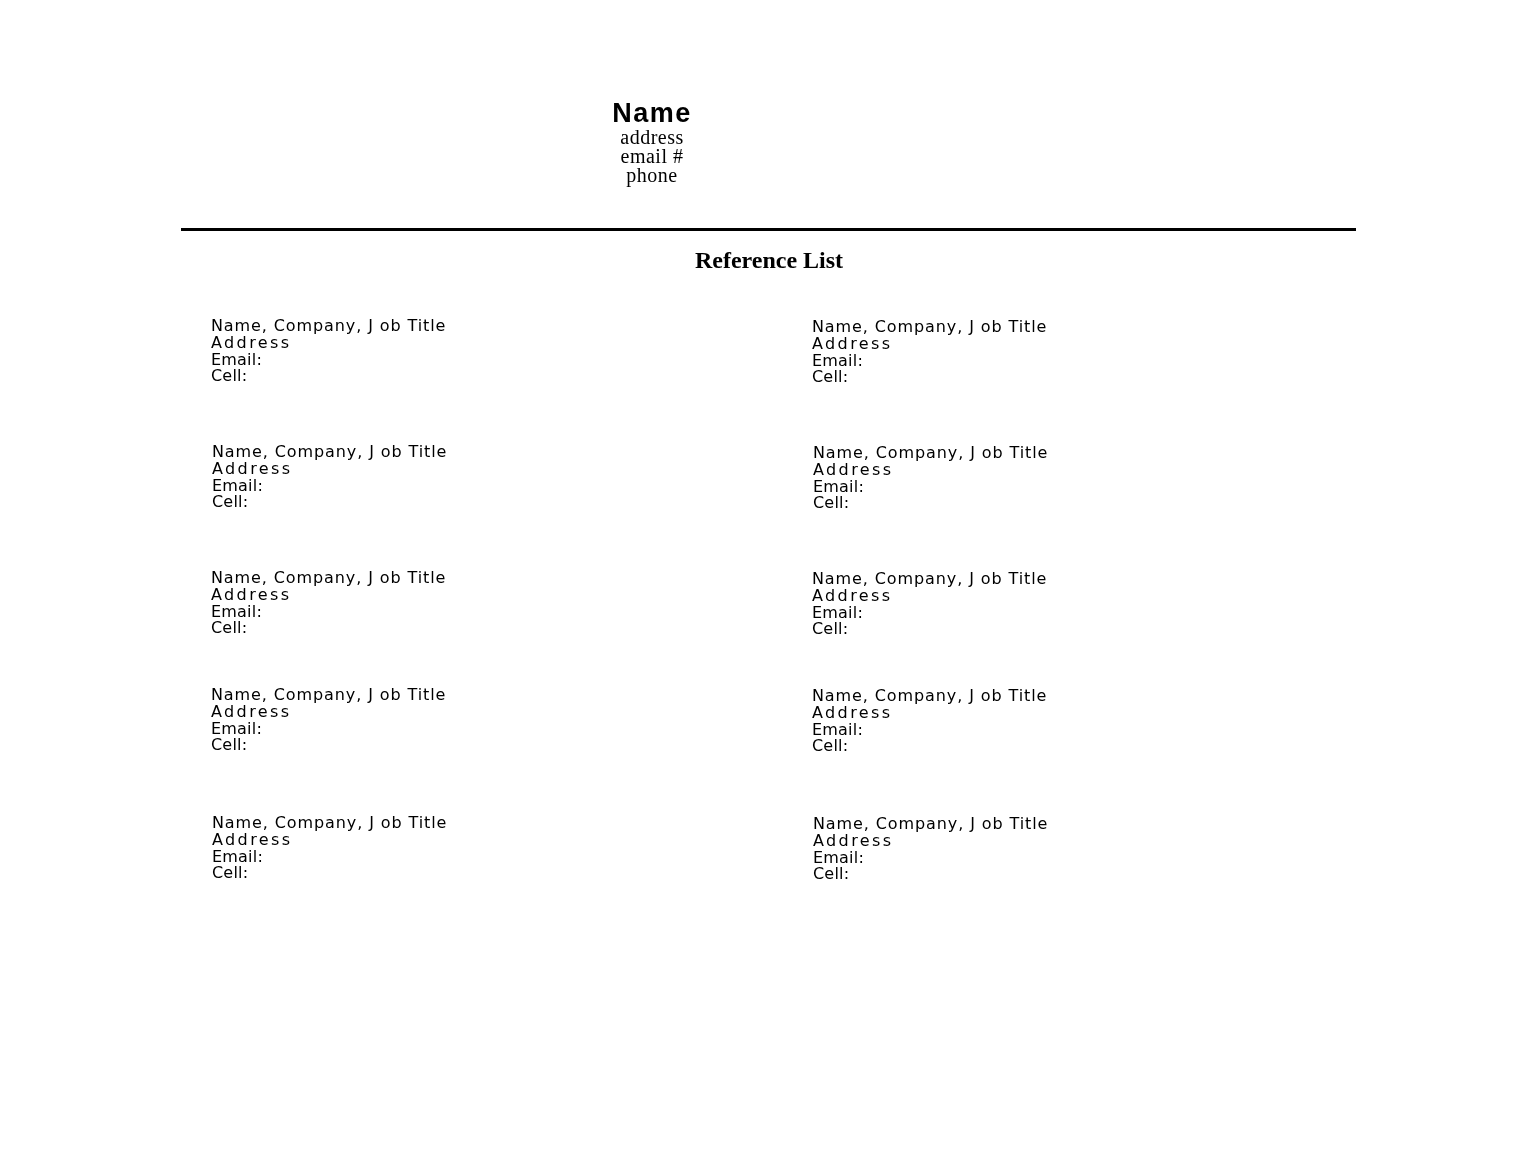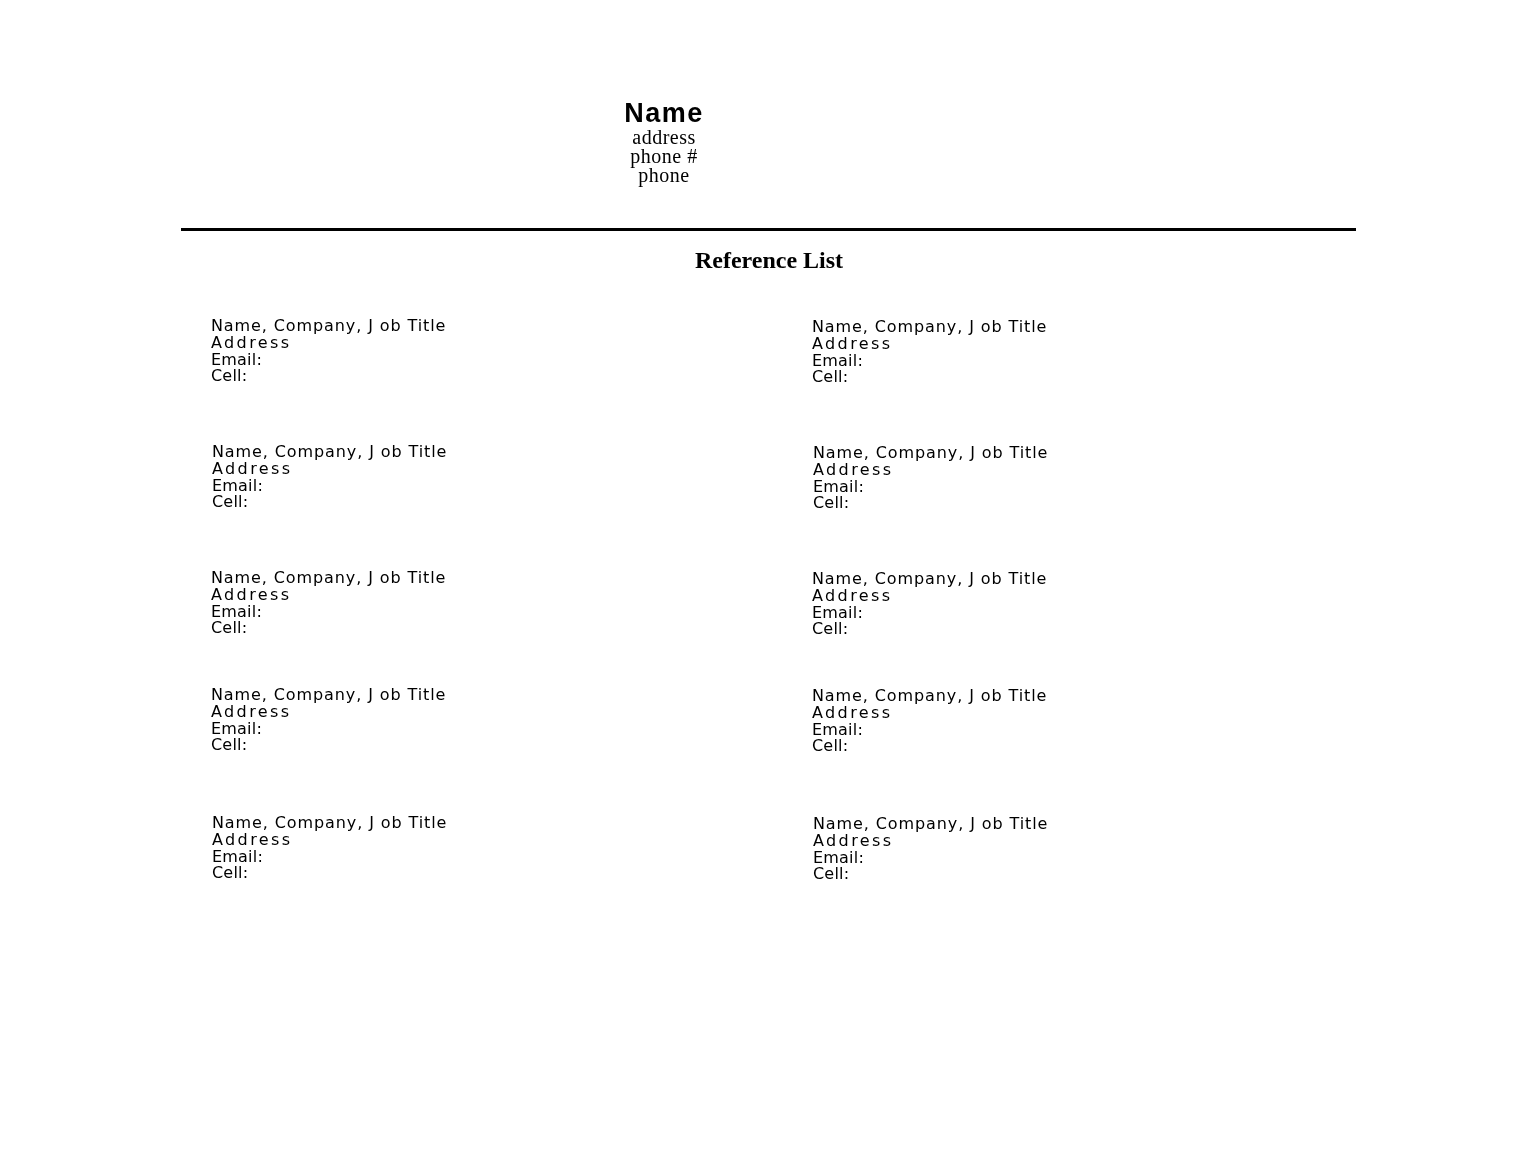--- a/index.html
+++ b/index.html
@@ -9,21 +9,21 @@
     }
     body {
       width: 1536px;
       height: 1152px;
       position: relative;
       overflow: hidden;
       color: #000000;
     }
     .header {
       position: absolute;
-      left: 12px;
+      left: 0;
       width: 1368px;
       top: 98px;
       text-align: center;
     }
     .header-inner {
       display: inline-block;
       margin-left: -64px;
       text-align: center;
     }
     .name {
@@ -90,21 +90,21 @@
       letter-spacing: 0.2px;
     }
   </style>
 </head>
 <body>
 
 <div class="header">
   <div class="header-inner">
     <span class="name">Name</span>
     <span class="contact-line">address</span>
-    <span class="contact-line">phone #</span>
+    <span class="contact-line">email #</span>
     <span class="contact-line">phone</span>
   </div>
 </div>
 
 <div class="divider"></div>
 
 <div class="section-title">
   <span>Reference List</span>
 </div>
 

